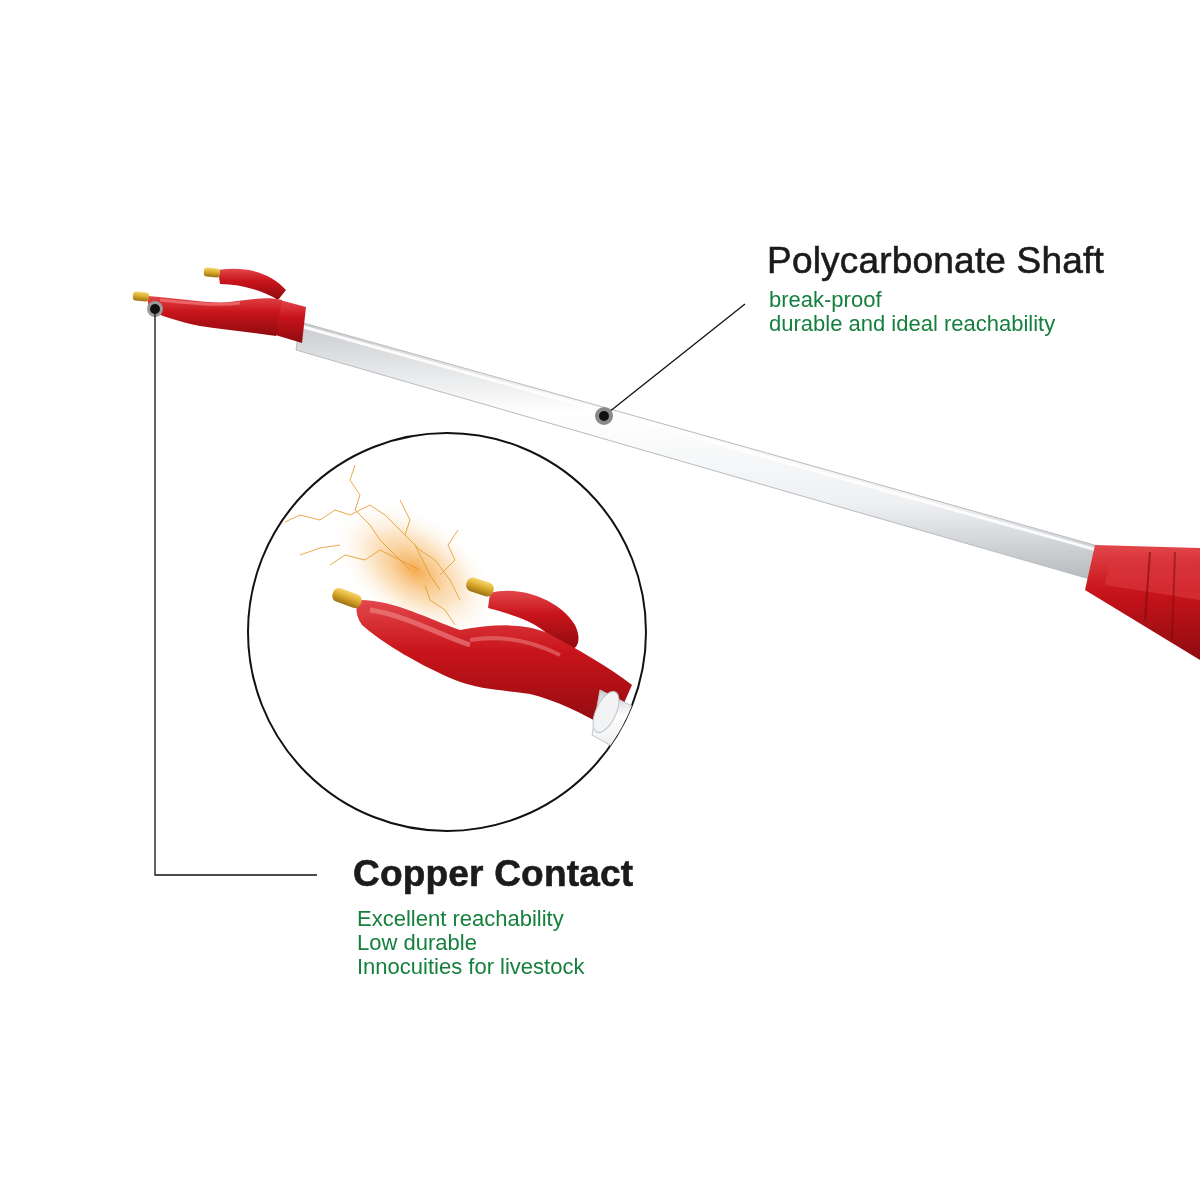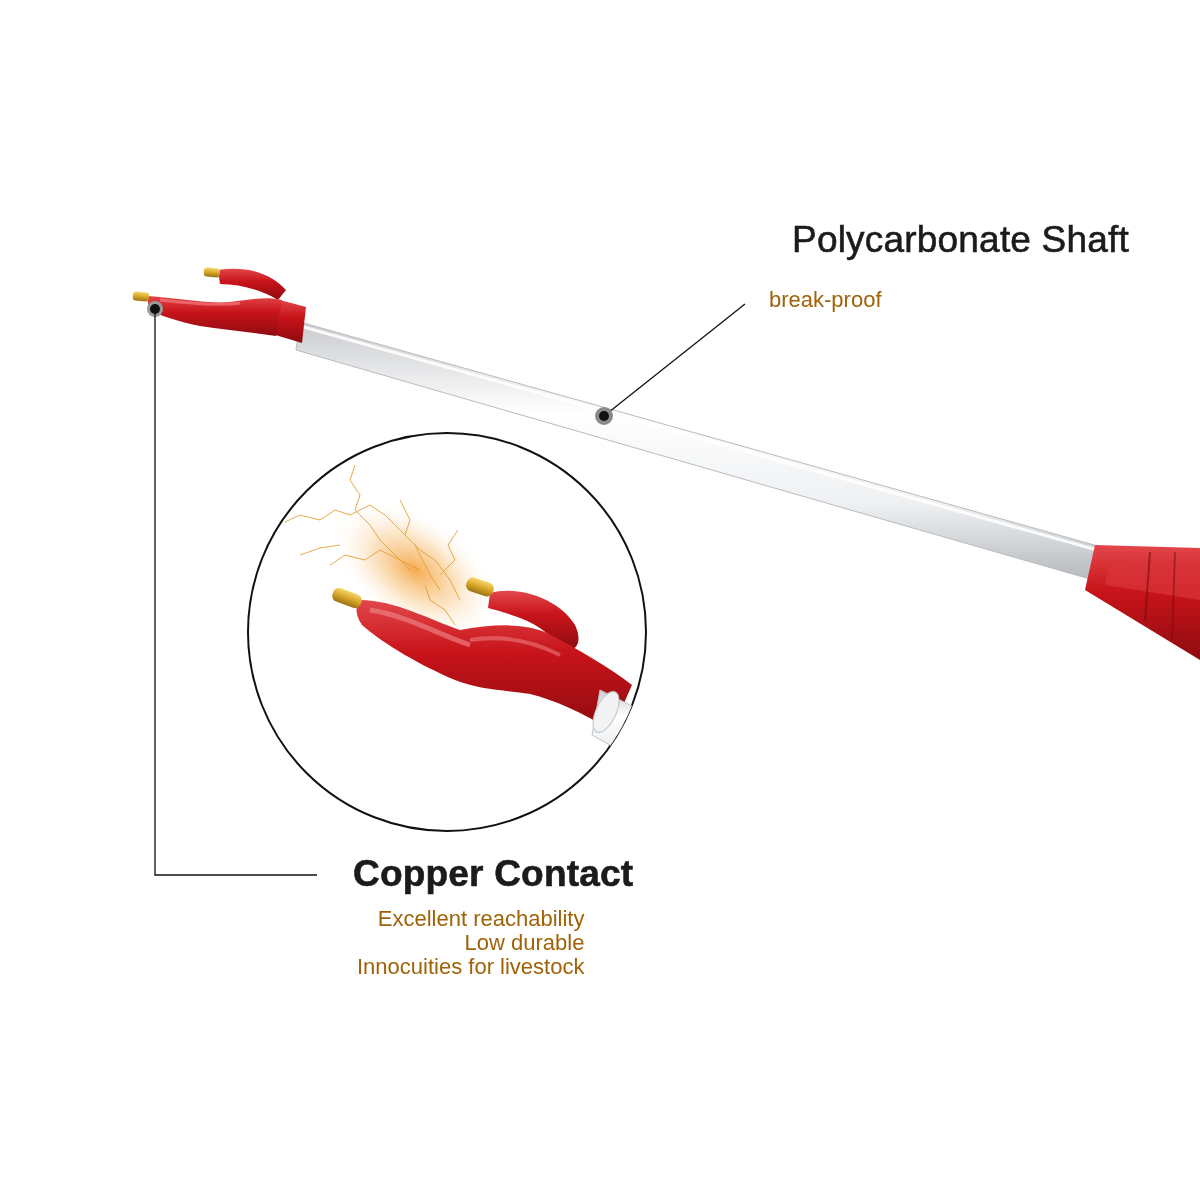--- a/index.html
+++ b/index.html
@@ -1,21 +1,21 @@
 <!DOCTYPE html>
 <html><head>
 <meta charset="utf-8">
 <style>
   html, body { margin:0; padding:0; background:#ffffff; }
   #canvas { position:relative; width:1200px; height:1200px; overflow:hidden; background:#ffffff; font-family:"Liberation Sans", sans-serif; color:#1a1a1a; }
   svg.art { position:absolute; left:0; top:0; }
   .label-title { position:absolute; font-size:37px; font-weight:400; letter-spacing:0.2px; color:#1b1b1b; white-space:nowrap; -webkit-text-stroke:0.6px #1b1b1b; }
-  .label-lines { position:absolute; font-size:22px; line-height:24px; color:#a16207; white-space:nowrap;text-align:right; }
+  .label-lines { position:absolute; font-size:22px; line-height:24px; color:#15803d; white-space:nowrap; }
   .label-lines div { margin:0; }
-  #shaft-callout .label-title { left:767px; top:219px;margin-left:25px; }
+  #shaft-callout .label-title { left:767px; top:240px; }
   #shaft-callout .label-lines { left:769px; top:288px; }
   #copper-callout .label-title { left:353px; top:853px;font-weight:bold; }
   #copper-callout .label-lines { left:357px; top:907px; }
 </style>
 </head>
 <body>
 
 <div id="canvas">
 
   <svg class="art" width="1200" height="1200" viewBox="0 0 1200 1200">
@@ -108,20 +108,21 @@
         <polygon points="600,690 660,720 645,765 592,735" fill="url(#shaftGrad)" stroke="#c0c2c5" stroke-width="1"></polygon>
         <ellipse cx="606" cy="712" rx="10" ry="22" fill="#f2f3f5" stroke="#c0c2c5" stroke-width="1" transform="rotate(25 606 712)"></ellipse>
       </g>
     </g>
   </svg>
 
   <div id="shaft-callout">
     <div class="label-title">Polycarbonate Shaft</div>
     <div class="label-lines">
       <div>break-proof</div>
+      <div>durable and ideal reachability</div>
     </div>
   </div>
 
   <div id="copper-callout">
     <div class="label-title">Copper Contact</div>
     <div class="label-lines">
       <div>Excellent reachability</div>
       <div>Low durable</div>
       <div>Innocuities for livestock</div>
     </div>

